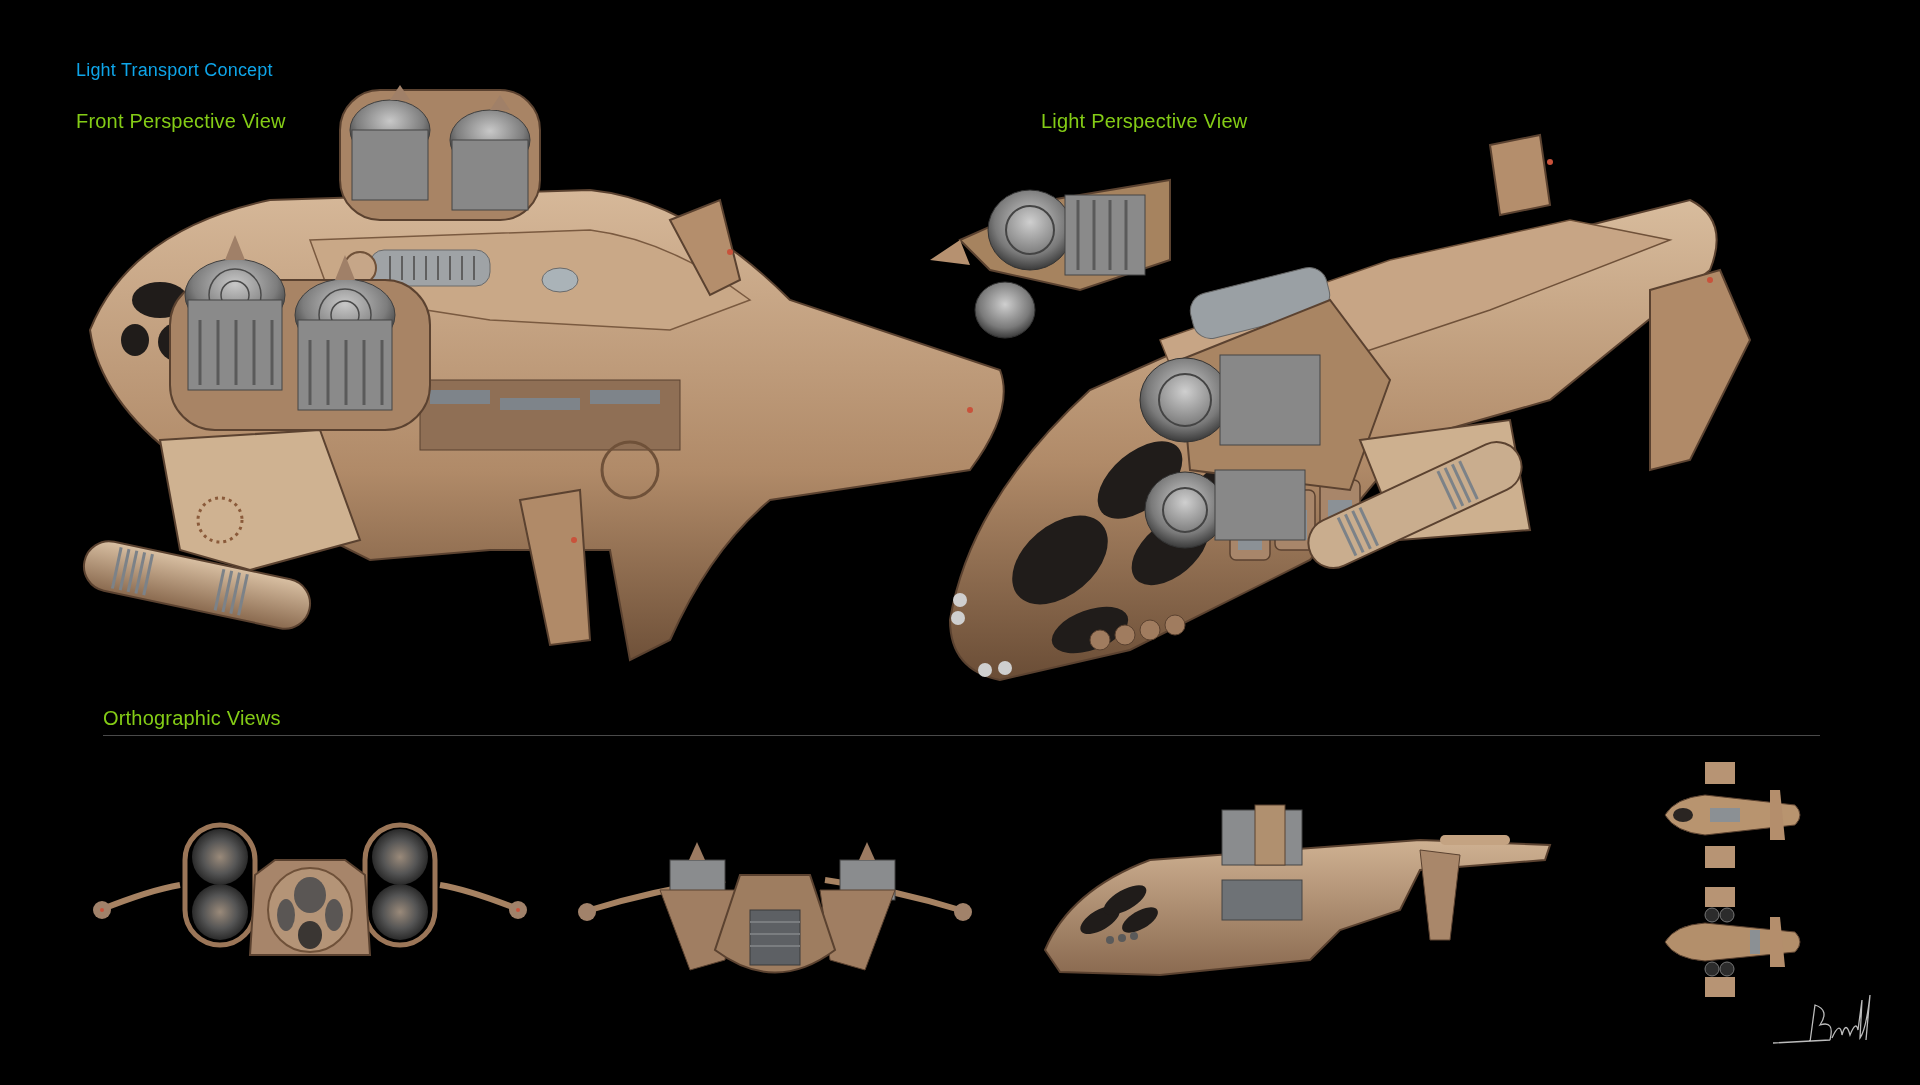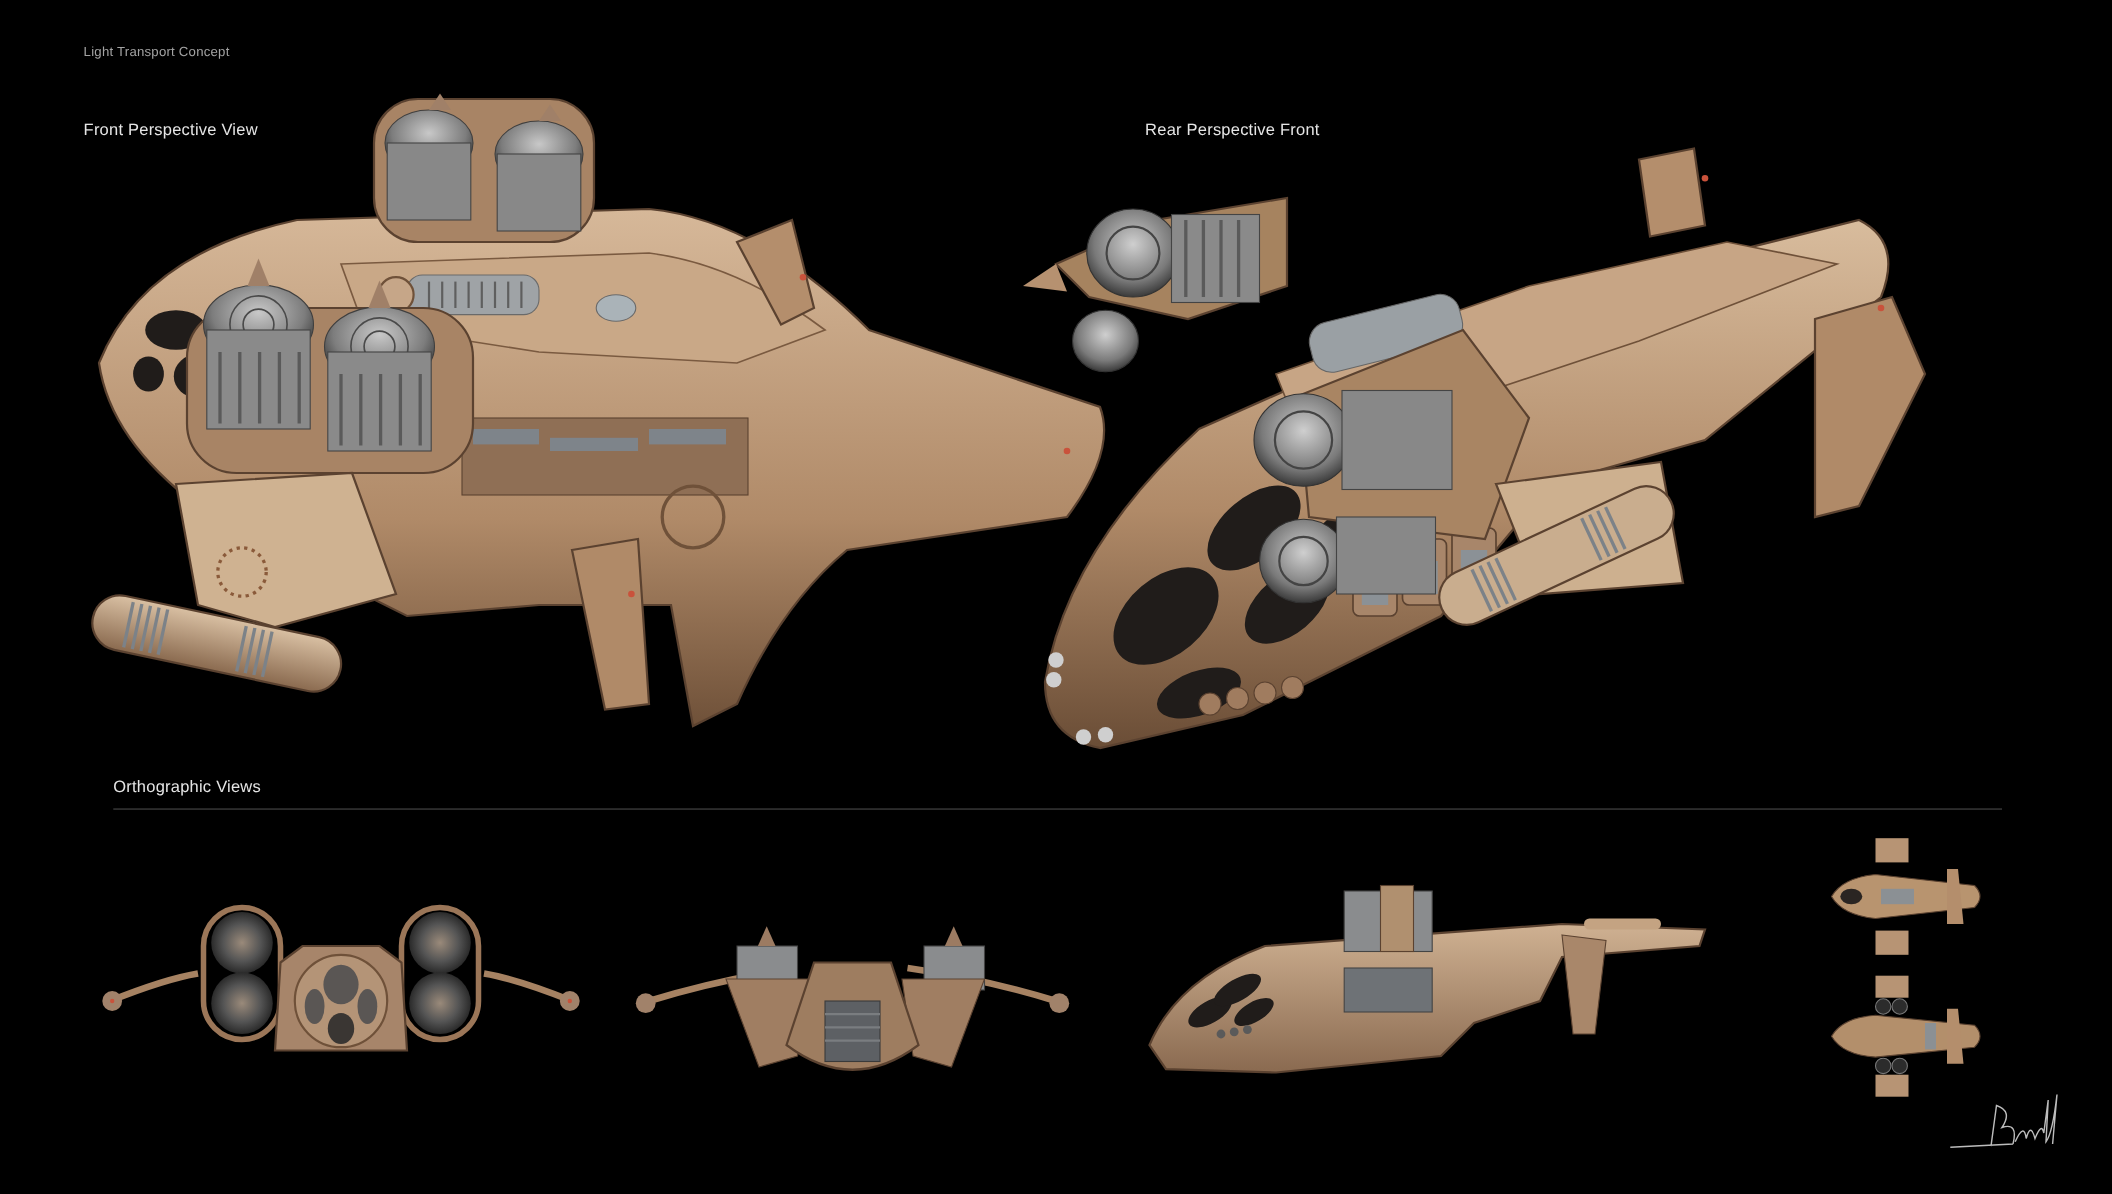--- a/index.html
+++ b/index.html
@@ -1,30 +1,30 @@
 <!DOCTYPE html>
 <html><head>
 <meta charset="utf-8">
 <style>
   html,body{margin:0;padding:0;background:#000;}
   body{width:1920px;height:1085px;position:relative;overflow:hidden;font-family:"Liberation Sans","DejaVu Sans",sans-serif;}
   .label{position:absolute;color:#b9b9b9;white-space:nowrap;letter-spacing:0.2px;}
-  .title{left:76px;top:40px;font-size:12px;color:#a3a3a3;}
-  .sub{font-size:15px;color:#e5e5e5;}
+  .title{left:76px;top:60px;font-size:18px;color:#0ea5e9;}
+  .sub{font-size:20px;color:#84cc16;}
   .divider{position:absolute;left:103px;top:735px;width:1717px;height:1px;background:#4a4a4a;}
   .render{position:absolute;}
   svg{display:block;overflow:visible;}
   .sig{position:absolute;left:1770px;top:990px;}
 </style>
 </head>
 <body>
 
 <div class="label title">Light Transport Concept</div>
 <div class="label sub" style="left:76px;top:110px;">Front Perspective View</div>
-<div class="label sub" style="left:1041px;top:110px;">Rear Perspective Front</div>
+<div class="label sub" style="left:1041px;top:110px;">Light Perspective View</div>
 <div class="label sub" style="left:103px;top:707px;text-align:center;">Orthographic Views</div>
 <div class="divider"></div>
 
 <div class="render" style="left:70px;top:80px;">
   <svg width="950" height="600" viewBox="0 0 950 600">
     <defs>
       <linearGradient id="hullG" x1="0" y1="0" x2="0" y2="1">
         <stop offset="0" stop-color="#d6b899"></stop>
           <stop offset="0.6" stop-color="#b08a68"></stop>
           <stop offset="1" stop-color="#6f5139"></stop>

